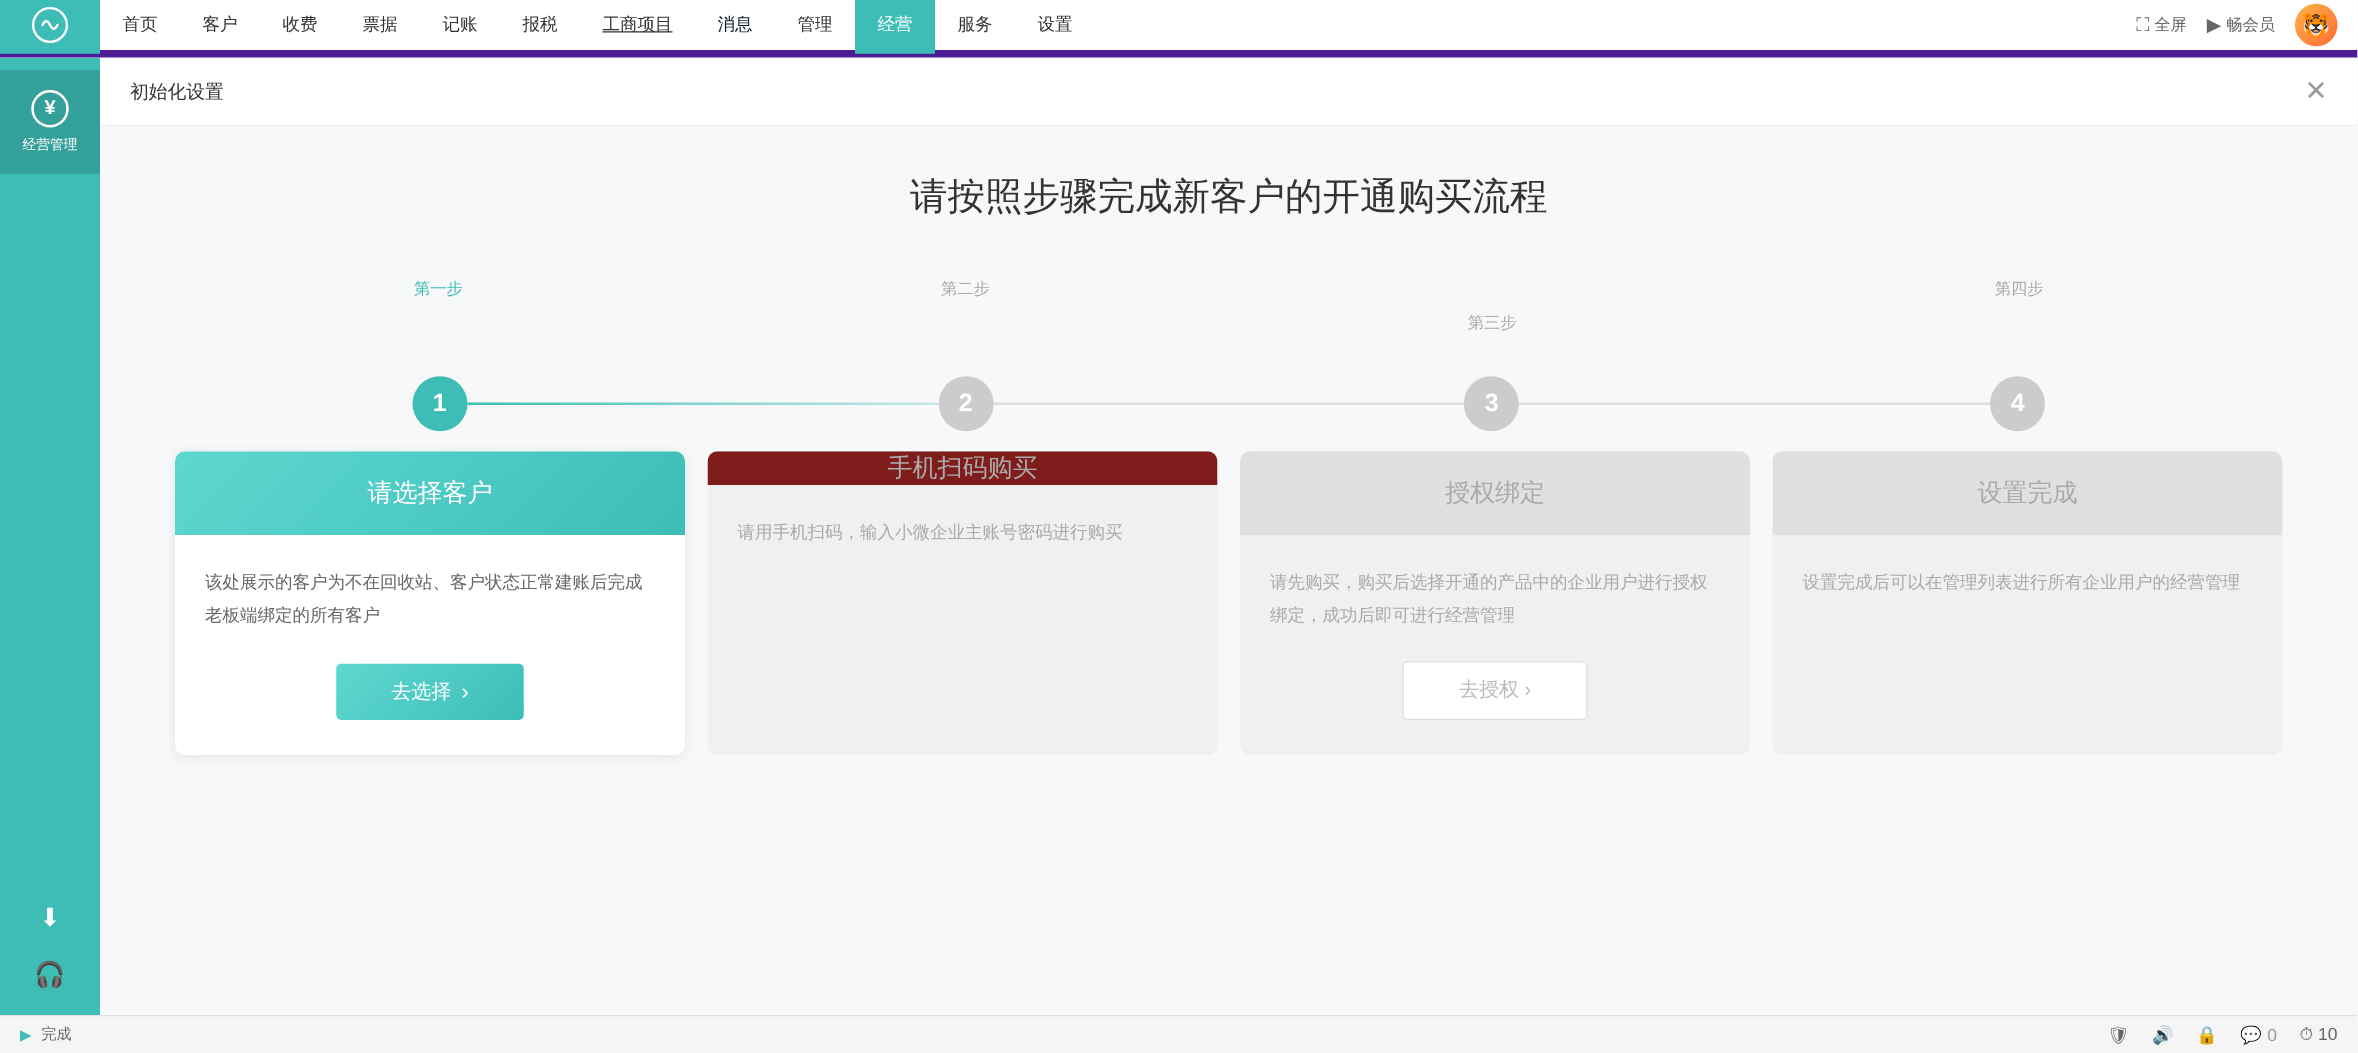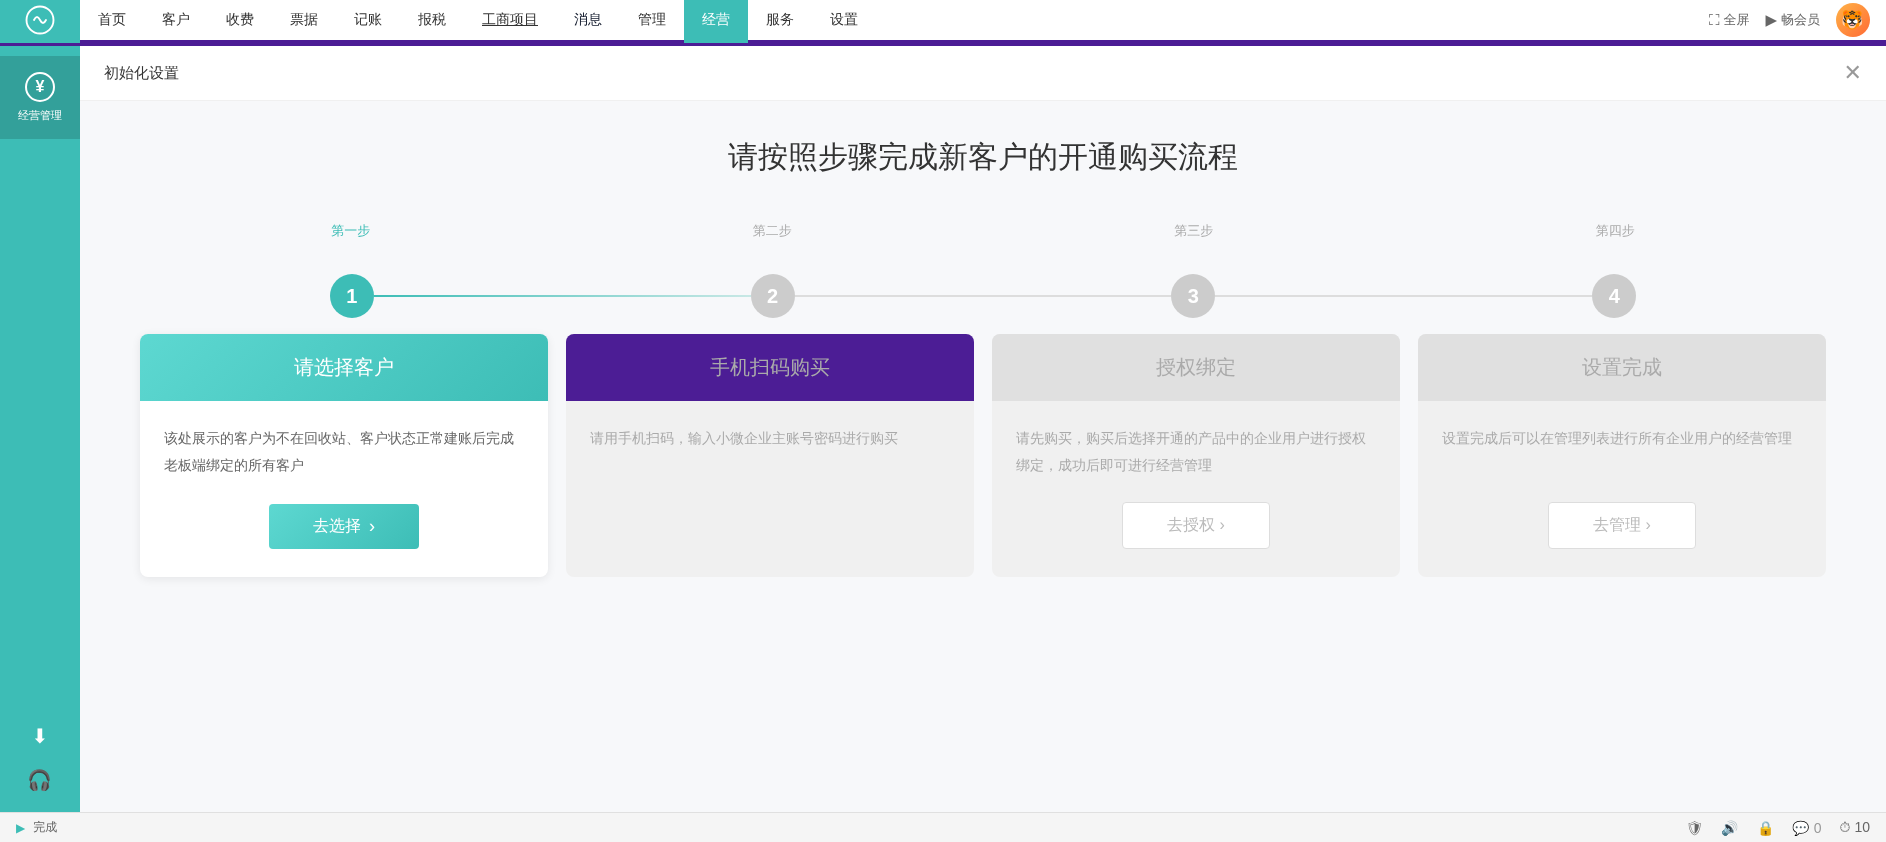--- a/index.html
+++ b/index.html
@@ -72,21 +72,21 @@
       <div style="display:flex; margin-bottom:24px;">
 
         <div style="flex:1; display:flex; flex-direction:column; align-items:center;">
           <span style="font-size:13px; color:#3dbdb6; margin-bottom:10px;">第一步</span>
         </div>
 
         <div style="flex:1; display:flex; flex-direction:column; align-items:center;">
           <span style="font-size:13px; color:#aaa; margin-bottom:10px;">第二步</span>
         </div>
 
-        <div style="flex:1; display:flex; flex-direction:column; align-items:center;">
+        <div style="flex:1; display:flex; flex-direction:column; align-items:center;margin-top:27px;">
           <span style="font-size:13px; color:#aaa; margin-bottom:10px;">第三步</span>
         </div>
 
         <div style="flex:1; display:flex; flex-direction:column; align-items:center;">
           <span style="font-size:13px; color:#aaa; margin-bottom:10px;">第四步</span>
         </div>
       </div>
 
       <div style="display:flex; align-items:center; margin-bottom:8px; padding:0 calc(12.5% - 21px);">
 
@@ -130,21 +130,21 @@
           </div>
           <div style="padding:0 24px 28px;display:flex;justify-content:center;">
             <button style="padding:12px 44px;border-radius:4px;border:none;background:linear-gradient(135deg,#5dd8d1,#3dbdb6);color:#fff;font-size:16px;cursor:pointer;display:flex;align-items:center;gap:8px;">
               <span>去选择</span>
               <span style="font-size:18px;">›</span>
             </button>
           </div>
         </div>
 
         <div style="flex:1; border-radius:8px; overflow:hidden; background:#f0f0f0; display:flex; flex-direction:column;">
-          <div style="background:#4c1d95;color:#aaa;padding:20px;text-align:center;font-size:20px;">
+          <div style="background:#7f1d1d;color:#aaa;text-align:center;font-size:20px;">
             <span>手机扫码购买</span>
           </div>
           <div style="padding:24px;font-size:14px;color:#aaa;line-height:1.9;flex:1;">
             <span>请用手机扫码，输入小微企业主账号密码进行购买</span>
           </div>
           <div style="padding:0 24px 28px;display:flex;justify-content:center;">
           </div>
         </div>
 
         <div style="flex:1; border-radius:8px; overflow:hidden; background:#f0f0f0; display:flex; flex-direction:column;">
@@ -161,25 +161,20 @@
           </div>
         </div>
 
         <div style="flex:1; border-radius:8px; overflow:hidden; background:#f0f0f0; display:flex; flex-direction:column;">
           <div style="background:#e0e0e0;color:#aaa;padding:20px;text-align:center;font-size:20px;">
             <span>设置完成</span>
           </div>
           <div style="padding:24px;font-size:14px;color:#aaa;line-height:1.9;flex:1;">
             <span>设置完成后可以在管理列表进行所有企业用户的经营管理</span>
           </div>
-          <div style="padding:0 24px 28px;display:flex;justify-content:center;">
-            <button style="padding:12px 44px;border-radius:4px;border:1px solid #ddd;background:#fff;color:#bbb;font-size:16px;cursor:default;">
-              <span>去管理  ›</span>
-            </button>
-          </div>
         </div>
 
       </div>
     </div>
   </div>
 </div>
 
 <div style="height:30px; background:#f5f5f5; border-top:1px solid #e0e0e0; display:flex; align-items:center; padding:0 16px; gap:8px; font-size:12px; color:#666; flex-shrink:0;">
   <span style="color:#3dbdb6; font-size:12px;">▶</span>
   <span>完成</span>

